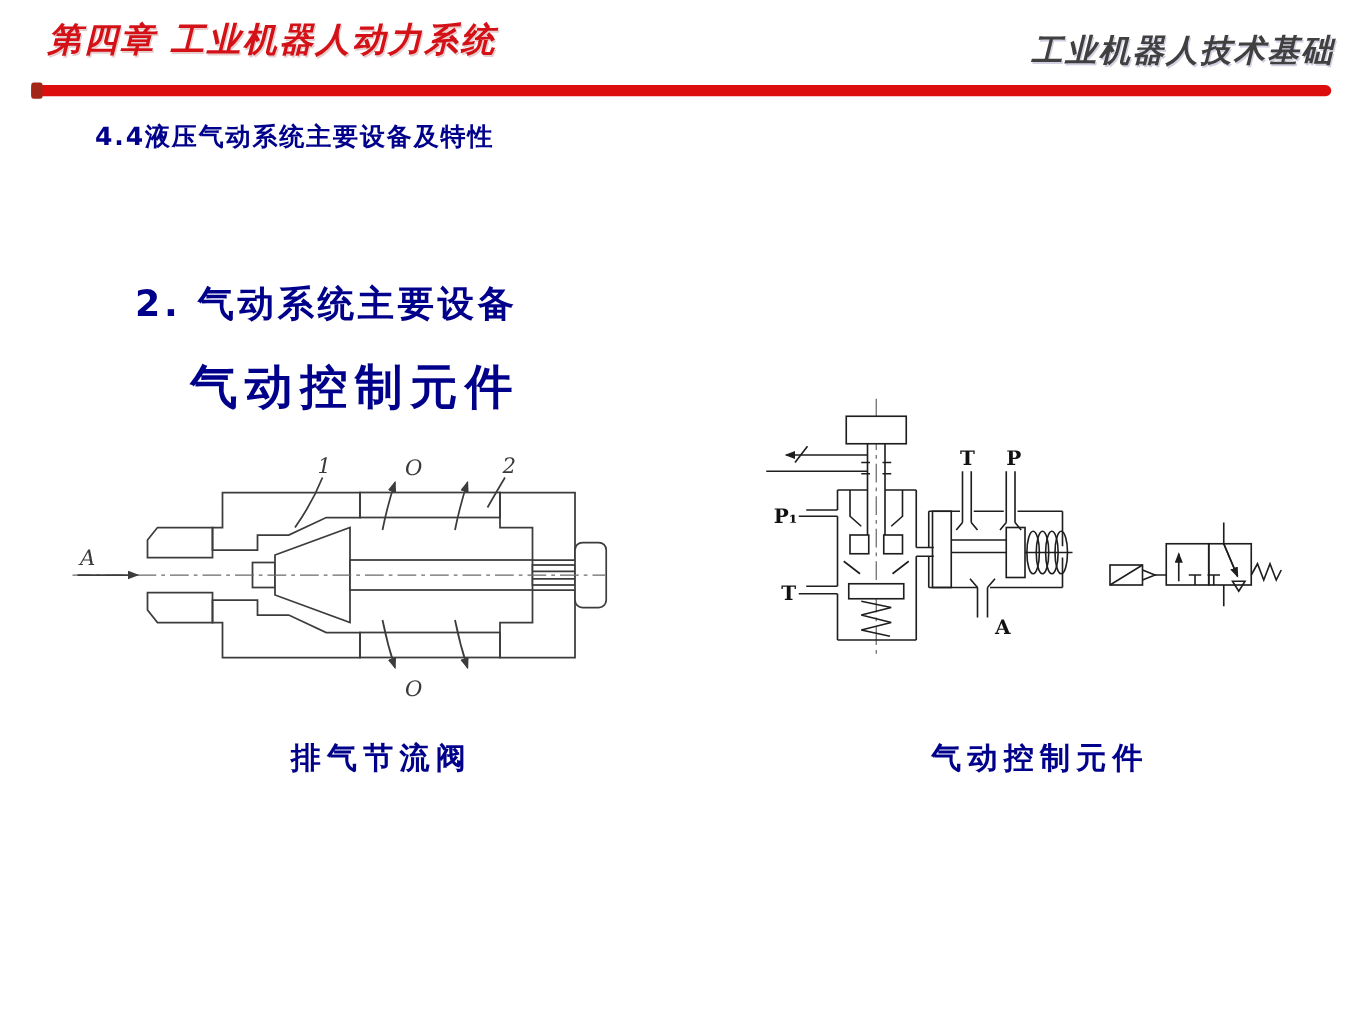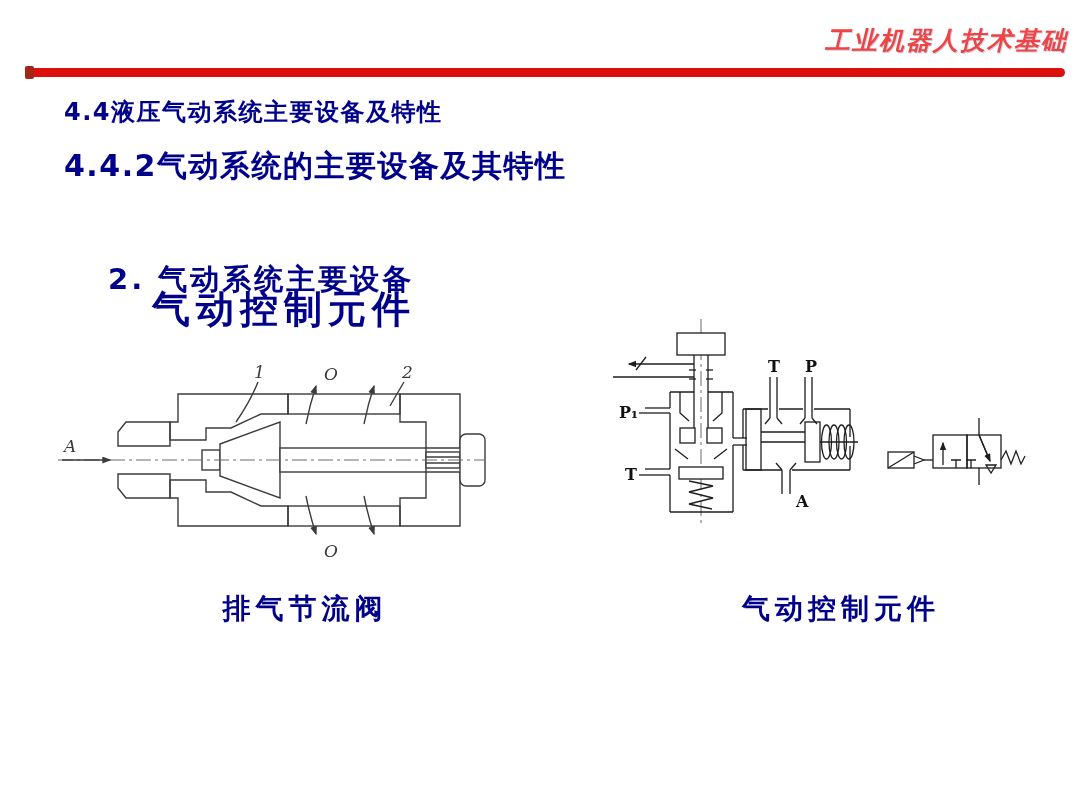--- a/index.html
+++ b/index.html
@@ -11,68 +11,68 @@
   .chapter-title{
     position:absolute;left:38px;top:14px;
     font-size:27px;font-weight:bold;font-style:italic;
     color:#d31117;letter-spacing:2px;
     text-shadow:1px 1px 0 rgba(150,60,60,.25);
     white-space:nowrap;
   }
   .course-title{
     position:absolute;right:12px;top:24px;
     font-size:25px;font-weight:bold;font-style:italic;
-    color:#ef4444;letter-spacing:2px;
+    color:#404040;letter-spacing:2px;
     text-shadow:1px 1px 0 rgba(120,120,170,.35);
     white-space:nowrap;
     margin-left:34px;
   }
   .header-rule{
     position:absolute;left:25px;top:68px;width:1040px;height:9px;
     background:#dc0e0e;border-radius:2px 6px 6px 2px;
   }
   .header-rule-tip{
     position:absolute;left:25px;top:66px;width:9px;height:13px;
     background:#a32616;border-radius:2px;
   }
   
   .hd{position:absolute;color:#00008b;font-weight:bold;white-space:nowrap;}
-  .hd-section{left:64px;top:96px;font-size:24px;letter-spacing:1.5px;}
+  .hd-section{left:76px;top:96px;font-size:20px;letter-spacing:1.5px;}
   .hd-subsection{left:64px;top:146px;font-size:30px;letter-spacing:1.5px;}
-  .hd-topic{left:108px;top:224px;font-size:29px;letter-spacing:3px;margin-top:36px;}
+  .hd-topic{left:108px;top:224px;font-size:29px;letter-spacing:3px;}
   .hd-subtopic{left:152px;top:284px;font-size:38px;letter-spacing:6px;}
   
   .fig-left{position:absolute;left:56px;top:360px;}
   .fig-right{position:absolute;left:605px;top:315px;}
   .fig-caption{
     position:absolute;top:590px;color:#00008b;font-weight:bold;
-    font-size:28px;letter-spacing:5px;text-align:center;white-space:nowrap;
+    font-size:24px;letter-spacing:5px;text-align:center;white-space:nowrap;
   }
   .cap-left{left:215px;width:180px;}
   .cap-right{left:742px;width:180px;}
   
   svg .ln{stroke:#3c3c3c;stroke-width:1.4;fill:none;}
   svg .lnw{stroke:#3c3c3c;stroke-width:1.4;fill:#ffffff;}
   svg .lnd{stroke:#1e1e1e;stroke-width:1.3;fill:none;}
   svg .lnwd{stroke:#1e1e1e;stroke-width:1.3;fill:#ffffff;}
   svg .center{stroke:#6a6a6a;stroke-width:1;stroke-dasharray:15 4 3 4;fill:none;}
   svg text.lblL{font-family:"DejaVu Serif","Liberation Serif",serif;font-style:italic;font-size:17px;fill:#3a3a3a;}
   svg text.lblR{font-family:"DejaVu Serif","Liberation Serif",serif;font-size:16px;fill:#111;font-weight:bold;}
 </style>
 </head>
 <body>
 
 <div class="slide">
 
+  <div class="chapter-title">第四章 工业机器人动力系统</div>
   <div class="course-title">工业机器人技术基础</div>
   <div class="header-rule"></div>
   <div class="header-rule-tip"></div>
 
   <div class="hd hd-section">4.4液压气动系统主要设备及特性</div>
-  <div class="hd hd-subsection">4.4.2气动系统的主要设备及其特性</div>
   <div class="hd hd-topic">2. 气动系统主要设备</div>
   <div class="hd hd-subtopic">气动控制元件</div>
 
   <svg class="fig-left" width="430" height="200" viewBox="0 0 430 200">
     <defs>
       <pattern id="hatchL" width="7" height="7" patternUnits="userSpaceOnUse" patternTransform="rotate(45)">
         <line x1="0" y1="0" x2="0" y2="7" stroke="#6a6a66" stroke-width="1"></line>
       </pattern>
       <pattern id="dotsL" width="7" height="6" patternUnits="userSpaceOnUse">
         <rect width="7" height="6" fill="#f2ede3"></rect>

